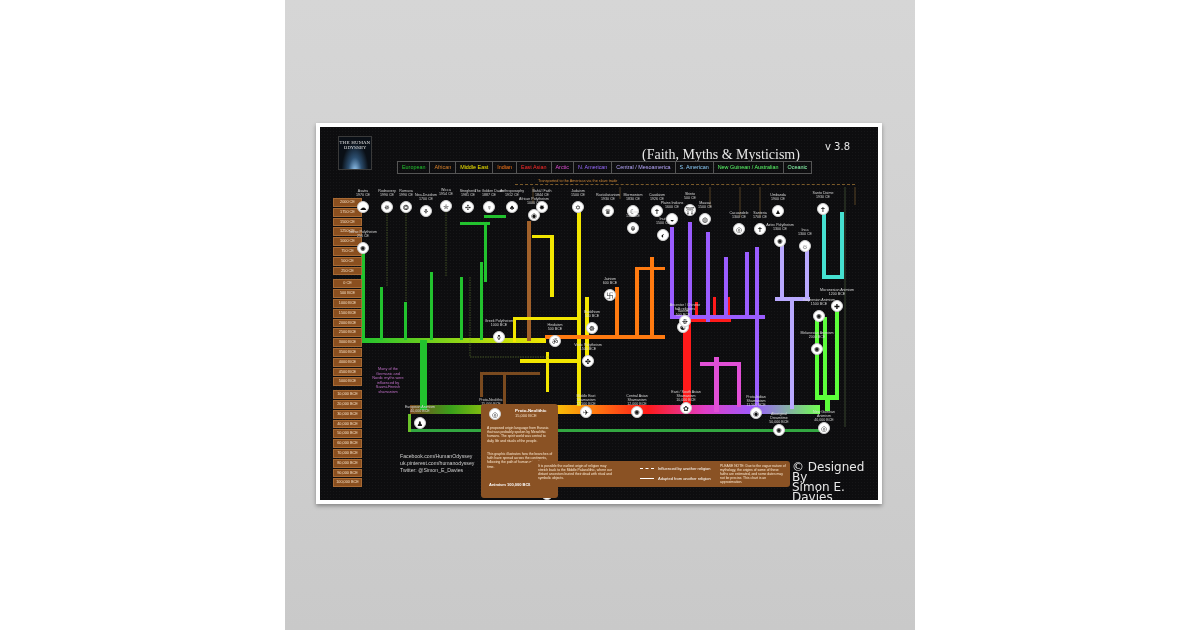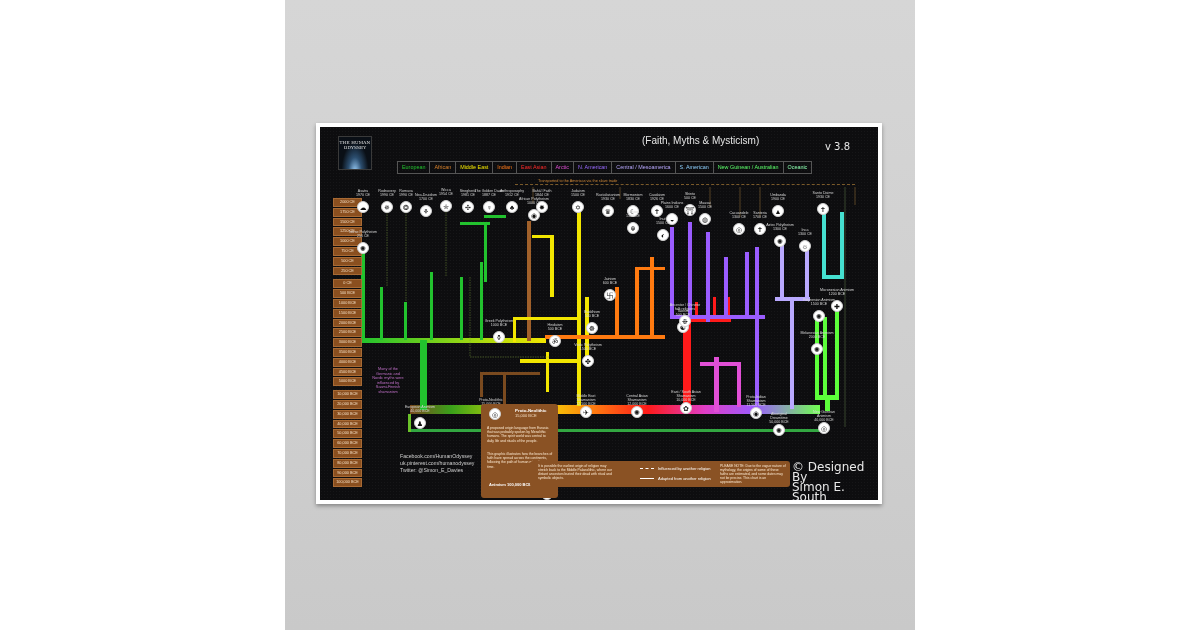--- a/index.html
+++ b/index.html
@@ -35,22 +35,22 @@
     font-family: "DejaVu Serif", serif; font-size: 4.2px; line-height: 5px; color: #e6e6e6;
     letter-spacing: 0.2px;
   }
   .title {
     position: absolute; left: 78px; top: 12px;
     font-family: "DejaVu Sans", sans-serif; font-weight: bold;
     font-size: 14px; color: #ffffff; letter-spacing: 0.3px;
     font-variant: small-caps;
   }
   .subtitle {
-    position: absolute; left: 322px; top: 8px;
-    font-family: Liberation Sans, sans-serif; font-size: 10px; color: #e6e6e6;
+    position: absolute; left: 322px; top: 20px;
+    font-family: Liberation Serif, serif; font-size: 14px; color: #e6e6e6;
   }
   .version {
     position: absolute; left: 505px; top: 14px;
     font-family: "DejaVu Sans", sans-serif; font-size: 10px; color: #e6e6e6;
   }
 
   .legend {
     position: absolute; left: 77px; top: 34px; height: 13px; display: flex;
     border: 1px solid #555;
   }
@@ -636,15 +636,15 @@
       <span style="display:inline-block;width:14px;border-top:1px dashed #fff;vertical-align:middle;margin-right:4px;"></span><span>Influenced by another religion</span>
     </div>
     <div class="bar-legend" style="left:110px; top:15px;">
       <span style="display:inline-block;width:14px;border-top:1px solid #fff;vertical-align:middle;margin-right:4px;"></span><span>Adapted from another religion</span>
     </div>
     <div class="bar-text" style="left:190px; top:3px; width:66px;">PLEASE NOTE: Due to the vague nature of mythology, the origins of some of these faiths are estimated, and some dates may not be precise. This chart is an approximation.</div>
   </div>
 
   <div class="credit">
     <div>© Designed By</div>
-    <div>Simon E. South</div>
+    <div>Simon E. Davies</div>
   </div>
 </div>
 
 </body></html>

